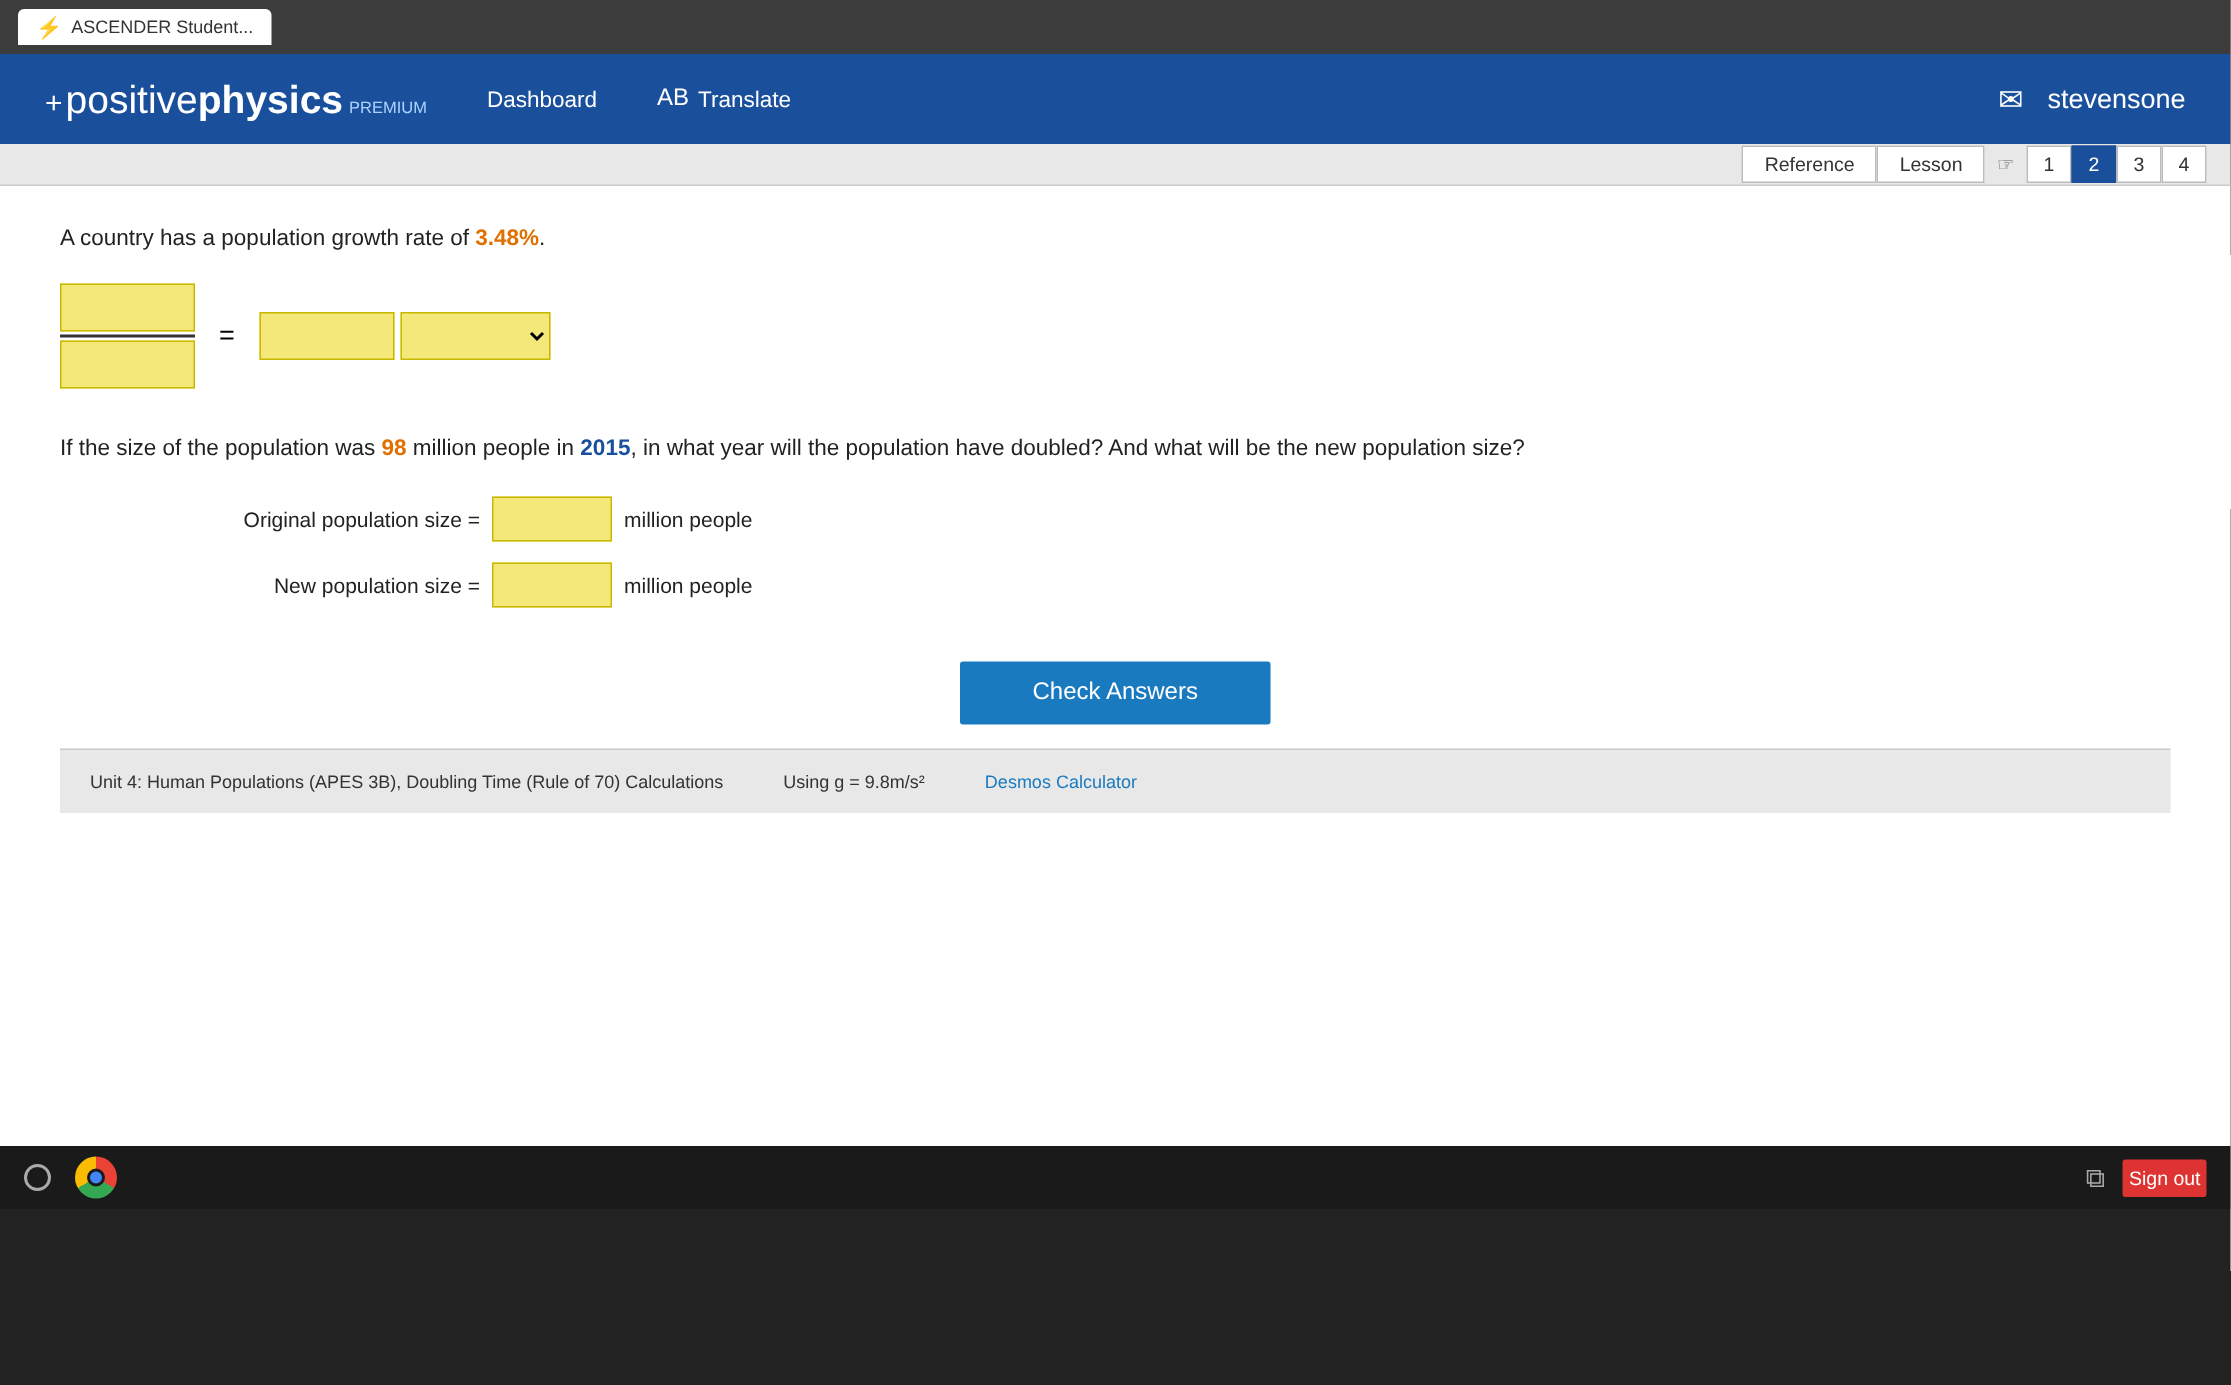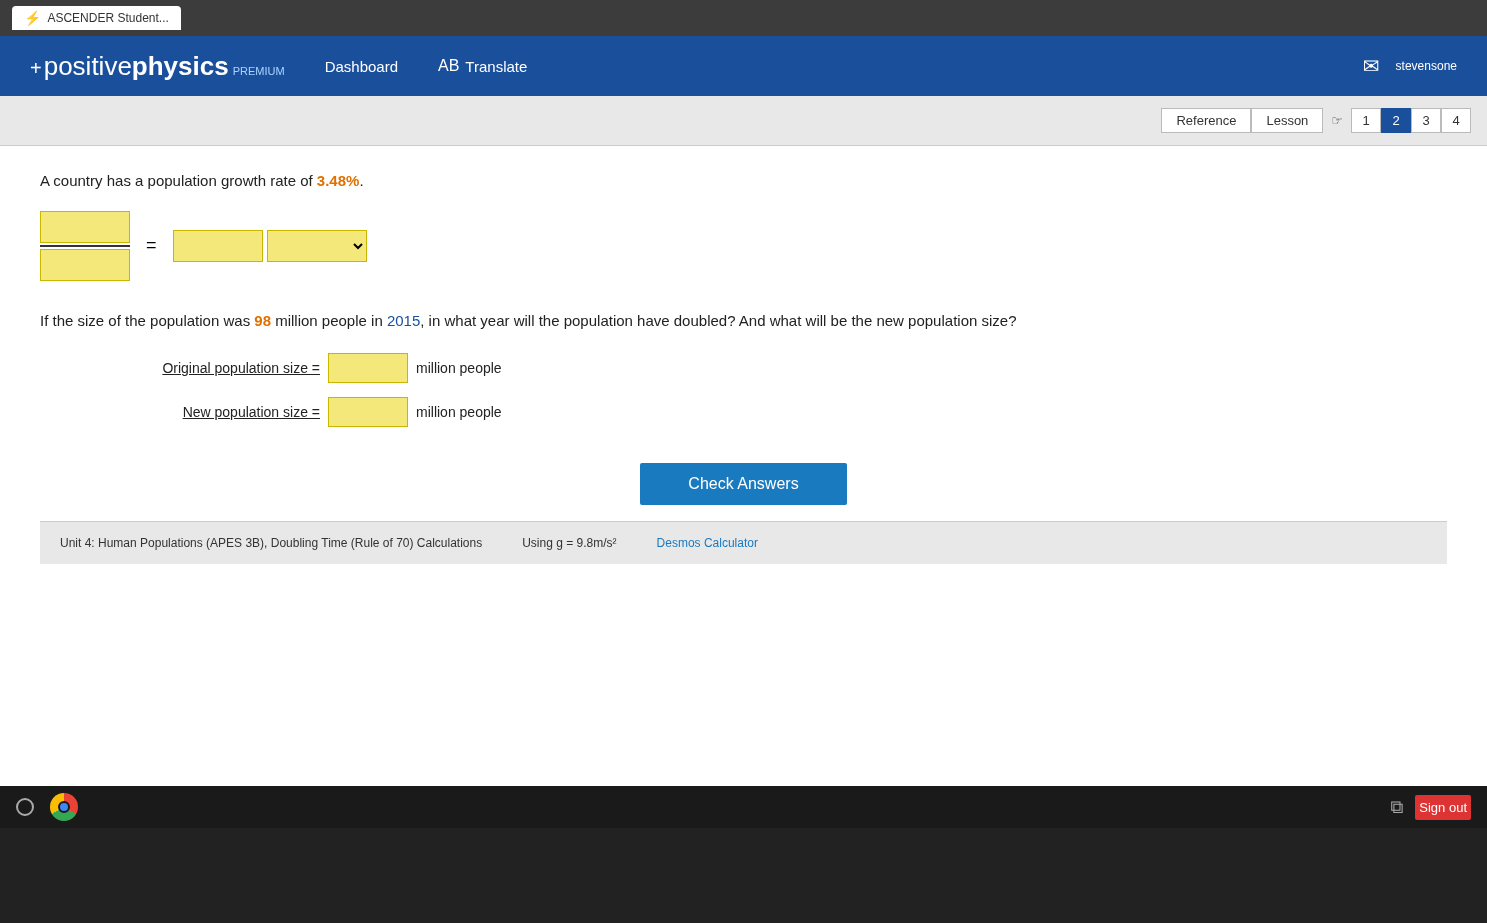--- a/index.html
+++ b/index.html
@@ -88,30 +88,30 @@
       font-size: 16px;
     }
     .nav-right {
       margin-left: auto;
       display: flex;
       align-items: center;
       gap: 16px;
       color: #fff;
     }
     .nav-user {
-      font-size: 12px;
+      font-size: 18px;
     }
     .nav-email-icon {
       font-size: 20px;
     }
 
     
     .sub-nav {
       background: #e8e8e8;
-      height: 50px;
+      height: 28px;
       display: flex;
       align-items: center;
       justify-content: flex-end;
       padding: 0 16px;
       gap: 0;
       border-bottom: 1px solid #ccc;
     }
     .sub-nav-btn {
       padding: 4px 14px;
       font-size: 13px;
@@ -143,21 +143,21 @@
       min-height: 640px;
     }
 
     .question-text {
       font-size: 15px;
       color: #222;
       margin-bottom: 14px;
       line-height: 1.5;
     }
     .highlight-orange { color: #e07000; font-weight: bold; }
-    .highlight-blue { color: #1a4f9c; font-weight: normal; }
+    .highlight-blue { color: #1a4f9c; font-weight: bold; }
 
     
     .formula-section {
       margin: 18px 0 28px 0;
       display: flex;
       align-items: center;
       gap: 8px;
     }
     .formula-fraction {
       display: flex;
@@ -213,21 +213,20 @@
       display: flex;
       align-items: center;
       margin-bottom: 14px;
       gap: 8px;
     }
     .field-label {
       font-size: 14px;
       color: #222;
       text-align: right;
       min-width: 220px;
-      text-decoration: underline;
     }
     .field-input {
       background: #f5e87a;
       border: 1.5px solid #c8b800;
       width: 80px;
       height: 30px;
       padding: 2px 6px;
       font-size: 14px;
       outline: none;
     }

